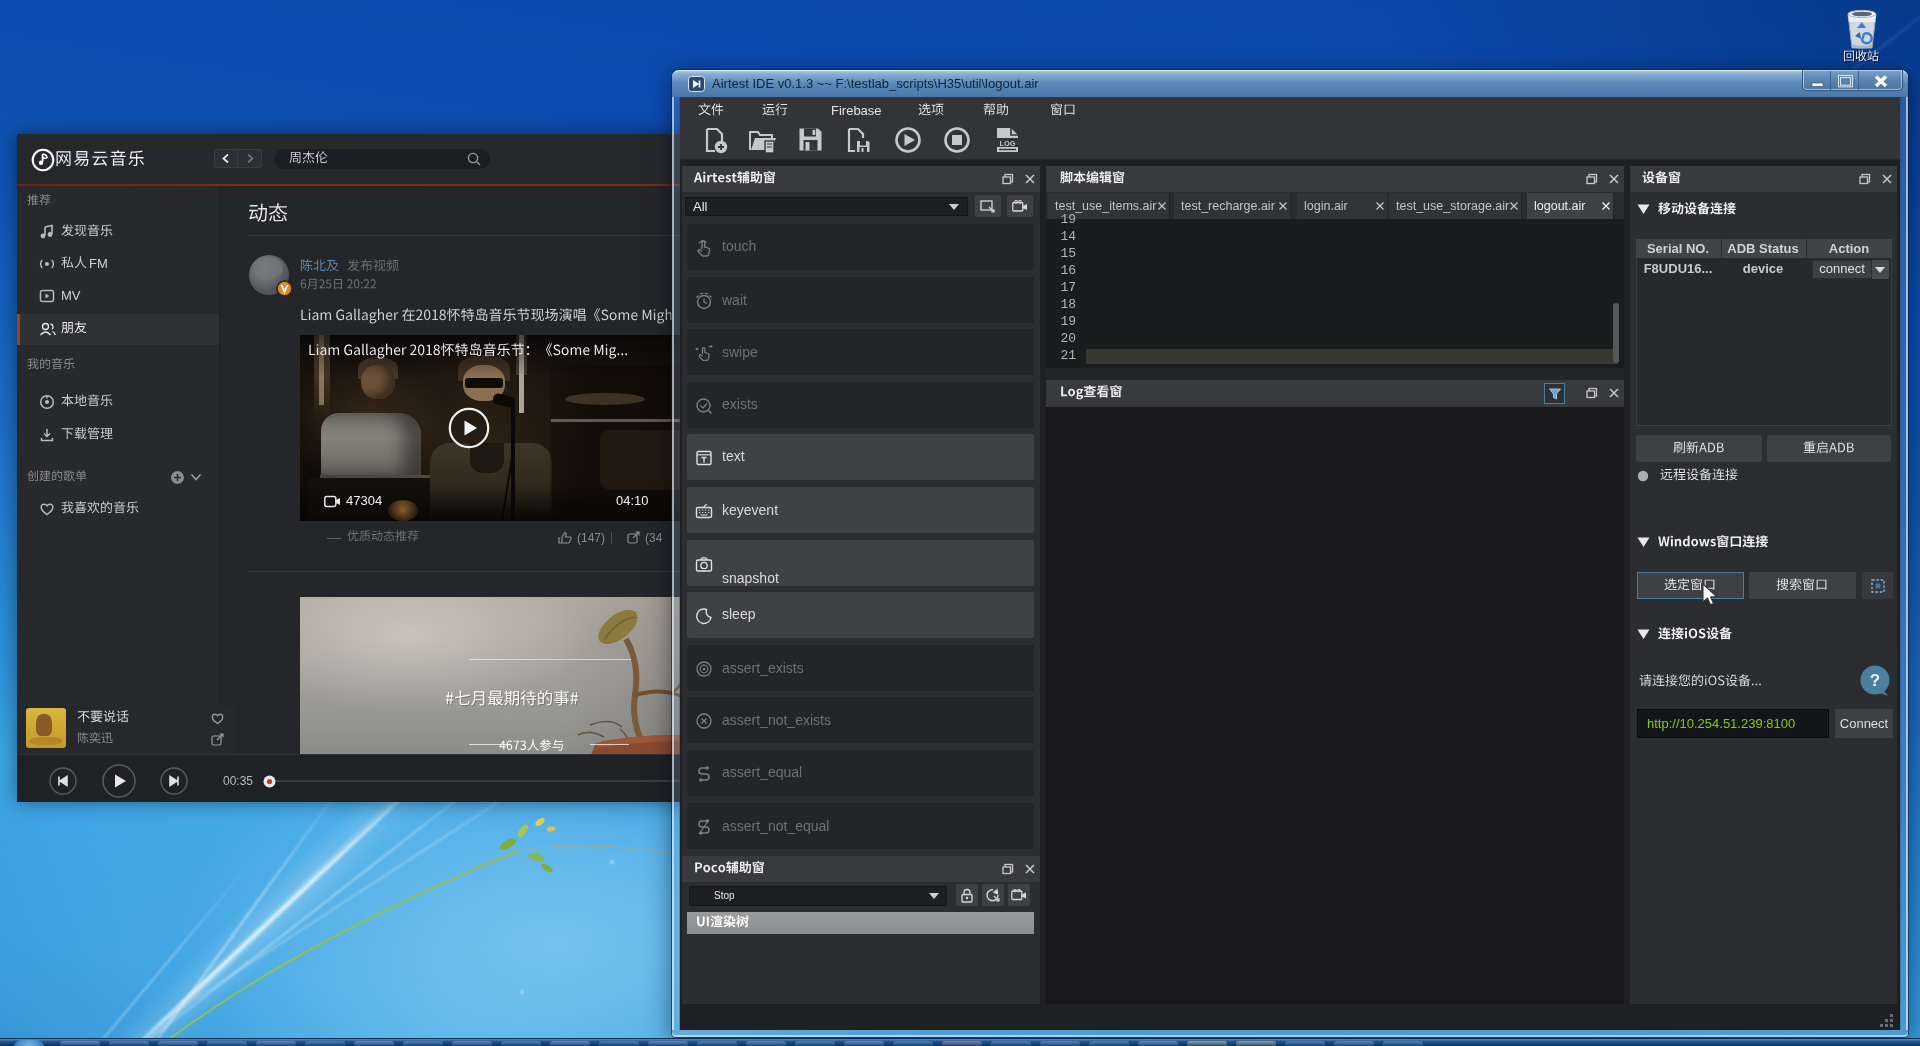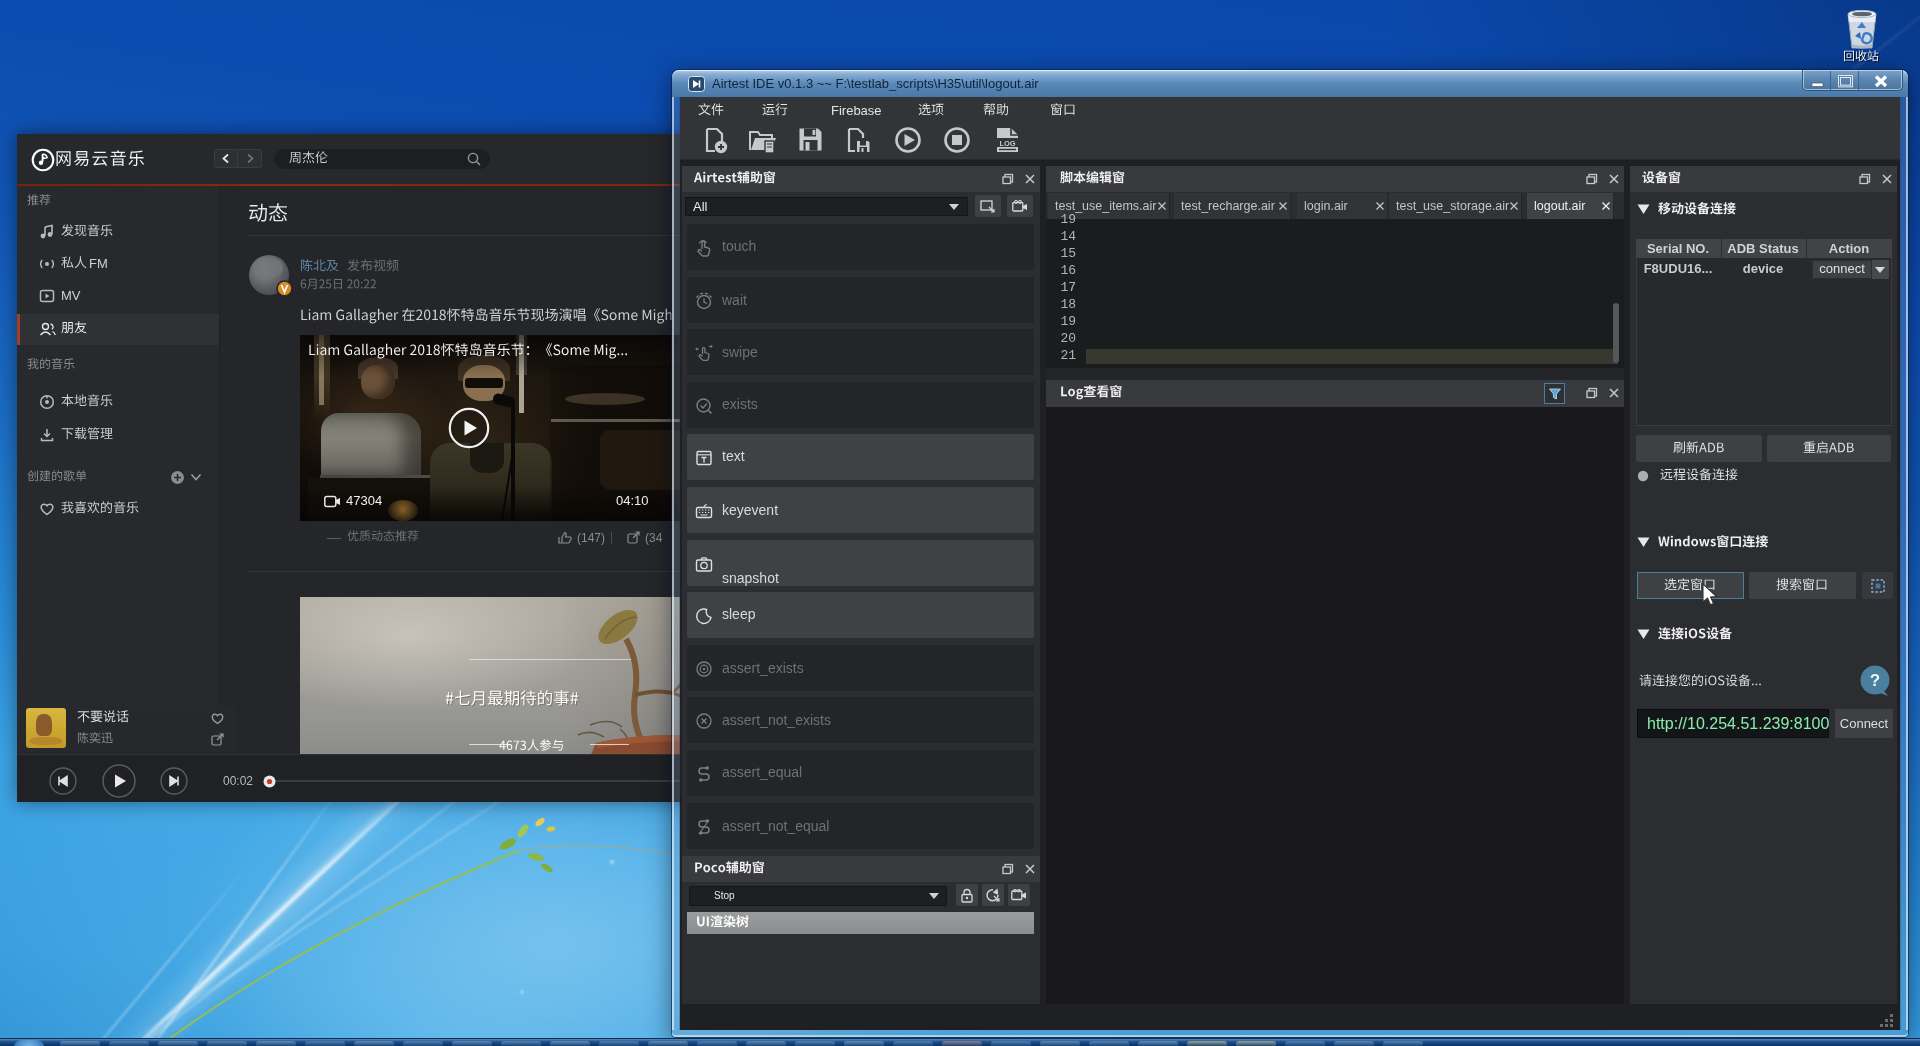--- a/index.html
+++ b/index.html
@@ -652,21 +652,21 @@
       <path d="M 10 9.5 L 10 18.5 M 18 9.5 L 11 14 L 18 18.5 Z" stroke="#e0e0e0" stroke-width="1.6" fill="#e0e0e0"></path>
     </svg>
     <svg style="position:absolute;left:85px;top:630px;" width="34" height="34" viewBox="0 0 34 34">
       <circle cx="17" cy="17" r="16" fill="none" stroke="#5a5c60" stroke-width="1.5"></circle>
       <path d="M 13 10.5 L 24 17 L 13 23.5 Z" fill="#e8e8e8"></path>
     </svg>
     <svg style="position:absolute;left:143px;top:633px;" width="28" height="28" viewBox="0 0 28 28">
       <circle cx="14" cy="14" r="13" fill="none" stroke="#5a5c60" stroke-width="1.4"></circle>
       <path d="M 18 9.5 L 18 18.5 M 10 9.5 L 17 14 L 10 18.5 Z" stroke="#e0e0e0" stroke-width="1.6" fill="#e0e0e0"></path>
     </svg>
-    <div style="position:absolute;left:206px;top:638px;font-family:'Liberation Sans',sans-serif;font-size:12px;font-weight:normal;color:#b8babd;white-space:pre;line-height:18px;">00:02</div>
+    <div style="position:absolute;left:206px;top:638px;font-family:'Liberation Sans',sans-serif;font-size:12px;font-weight:normal;color:#b8babd;white-space:pre;line-height:18px;">00:35</div>
     <div style="position:absolute;left:258px;top:646px;width:542px;height:2px;background:#3a3c40;"></div>
     <svg style="position:absolute;left:245px;top:640px;" width="15" height="15" viewBox="0 0 15 15">
       <circle cx="7.5" cy="7.5" r="6" fill="#e8e8e8"></circle>
       <circle cx="7.5" cy="7.5" r="2.6" fill="#c23c2a"></circle>
     </svg>
   </div>
 <div style="position:absolute;left:672px;top:70px;width:1236px;height:967px;z-index:20;border-radius:7px 7px 4px 4px;box-shadow:0 0 0 1px rgba(12,28,52,0.6), 0 5px 24px rgba(0,0,20,0.5);">
     <div style="position:absolute;left:0px;top:0px;width:1236px;height:27px;background:linear-gradient(180deg,#b2cde8 0%,#86add4 16%,#5a89b8 50%,#4a78a8 100%);border-radius:7px 7px 0 0;box-shadow:inset 0 1px 0 rgba(255,255,255,0.7);"></div>
     <div style="position:absolute;left:0px;top:27px;width:8px;height:933px;background:rgba(120,155,190,0.26);box-shadow:inset 2px 0 0 rgba(245,250,255,0.6), inset -1px 0 0 rgba(40,60,90,0.3);"></div>
     <div style="position:absolute;left:1228px;top:27px;width:8px;height:933px;background:rgba(120,155,190,0.30);box-shadow:inset -2px 0 0 rgba(245,250,255,0.6), inset 1px 0 0 rgba(40,60,90,0.3);"></div>
@@ -1182,18 +1182,18 @@
         <use href="#g74" transform="translate(115.6,11.2) scale(0.01300,-0.01300)"></use>
         <use href="#g74" transform="translate(119.2,11.2) scale(0.01300,-0.01300)"></use>
       </svg>
     </div>
     <svg style="position:absolute;left:1186px;top:594px;" width="36" height="36" viewBox="0 0 36 36">
       <circle cx="17" cy="16" r="14.5" fill="#4a7f9e"></circle>
       <path d="M 26 27 L 30 32 L 22 29 Z" fill="#4a7f9e"></path>
       <text x="17" y="22" font-family="Liberation Sans" font-size="17" font-weight="bold" fill="#eef4f8" text-anchor="middle">?</text>
     </svg>
     <div style="position:absolute;left:965px;top:639px;width:192px;height:29px;background:#141518;border:1px solid #0c0d10;"></div>
-    <div style="position:absolute;left:975px;top:644px;font-family:'Liberation Sans',sans-serif;font-size:16px;font-weight:normal;color:#86efac;white-space:pre;line-height:20px;">http://10.254.51.239:8100</div>
+    <div style="position:absolute;left:975px;top:644px;font-family:'Liberation Sans',sans-serif;font-size:13px;font-weight:normal;color:#84cc16;white-space:pre;line-height:20px;">http://10.254.51.239:8100</div>
     <div style="position:absolute;left:1163px;top:639px;width:58px;height:29px;background:#3e4043;"></div>
     <div style="position:absolute;left:1192px;top:644px;font-family:'Liberation Sans',sans-serif;font-size:13px;font-weight:normal;color:#dcdee0;white-space:pre;line-height:20px;transform:translateX(-50%);">Connect</div>
   </div>
 <svg style="position:absolute;left:1700px;top:583px;z-index:30;" width="22" height="26" viewBox="0 0 22 26">
     <path d="M 3 1 L 3 19 L 7.5 15.2 L 10.5 21.8 L 13.5 20.4 L 10.6 14 L 16.5 13.6 Z" fill="#ffffff" stroke="#333" stroke-width="1.1"></path>
   </svg>
 </body></html>

